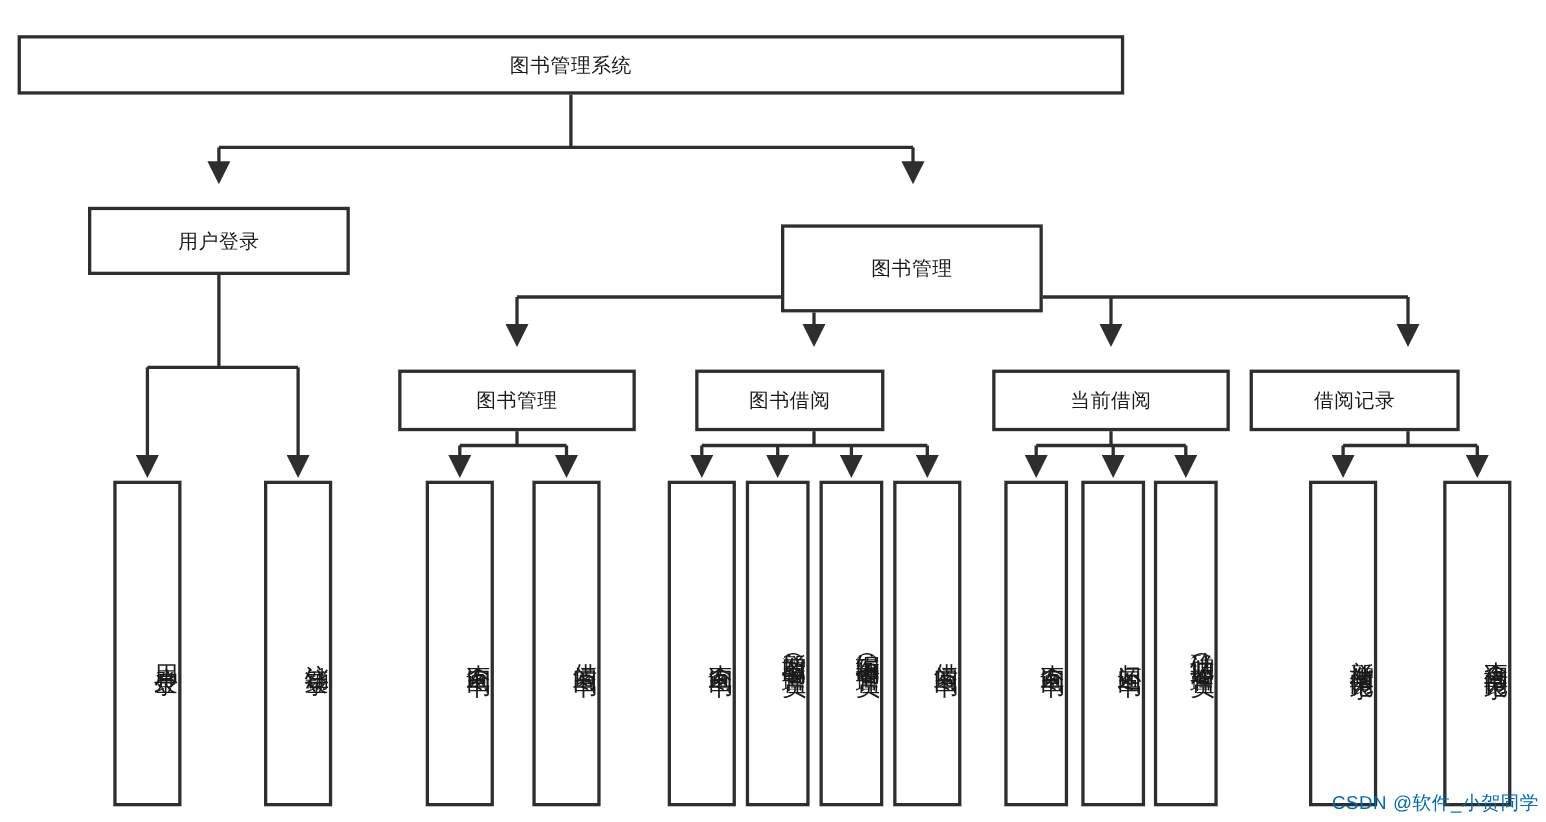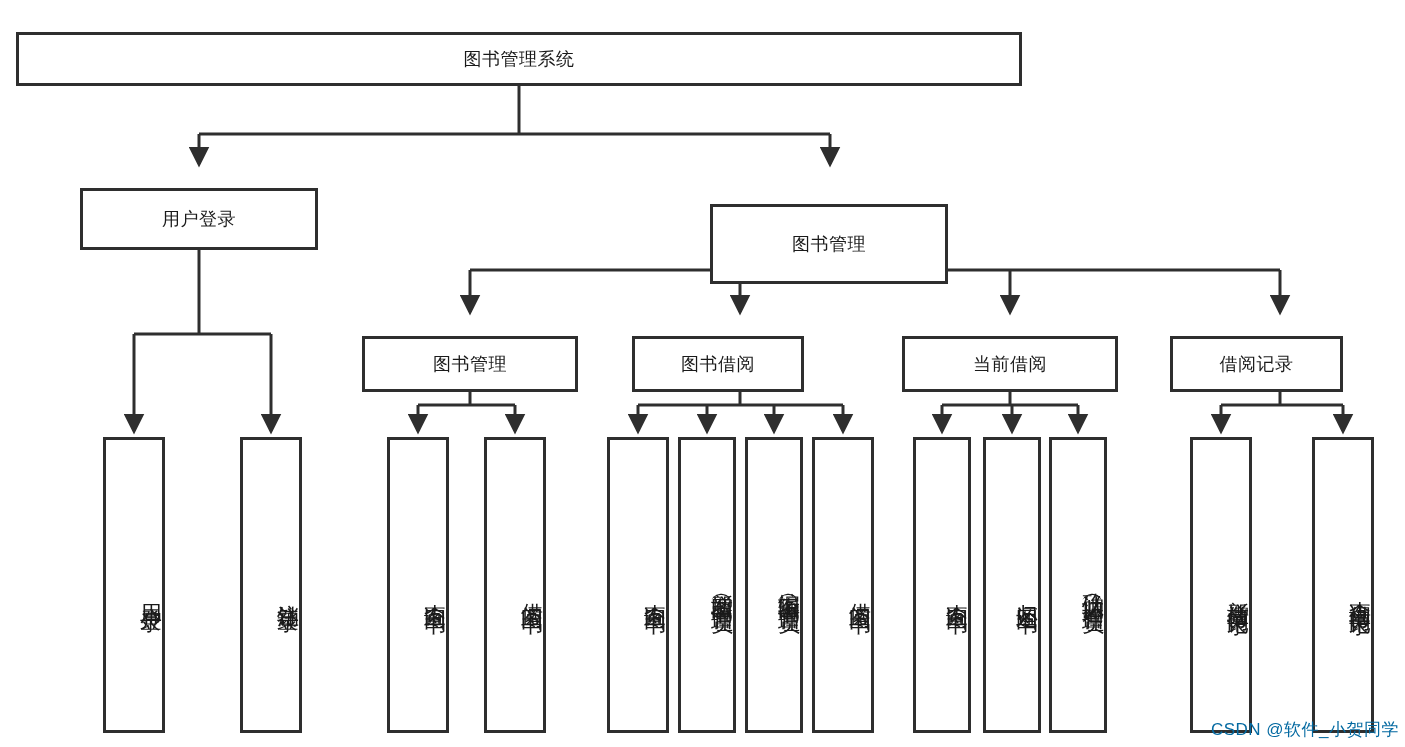--- a/index.html
+++ b/index.html
@@ -139,21 +139,21 @@
 
   <div class="node h" style="left:362px; top:318px; width:216px; height:56px;">
     <span>图书管理</span>
   </div>
   <div class="node h" style="left:632px; top:318px; width:172px; height:56px;">
     <span>图书借阅</span>
   </div>
   <div class="node h" style="left:902px; top:318px; width:216px; height:56px;">
     <span>当前借阅</span>
   </div>
-  <div class="node h" style="left:1170px; top:318px; width:173px; height:56px;justify-content:center;">
+  <div class="node h" style="left:1136px; top:318px; width:191px; height:56px;justify-content:center;">
     <span>借阅记录</span>
   </div>
 
   <div class="node v" style="left:103px; top:437px; width:62px; height:296px;">
     <span class="vlabel">用户登录</span>
   </div>
   <div class="node v" style="left:240px; top:437px; width:62px; height:296px;">
     <span class="vlabel">注销登录</span>
   </div>
 

